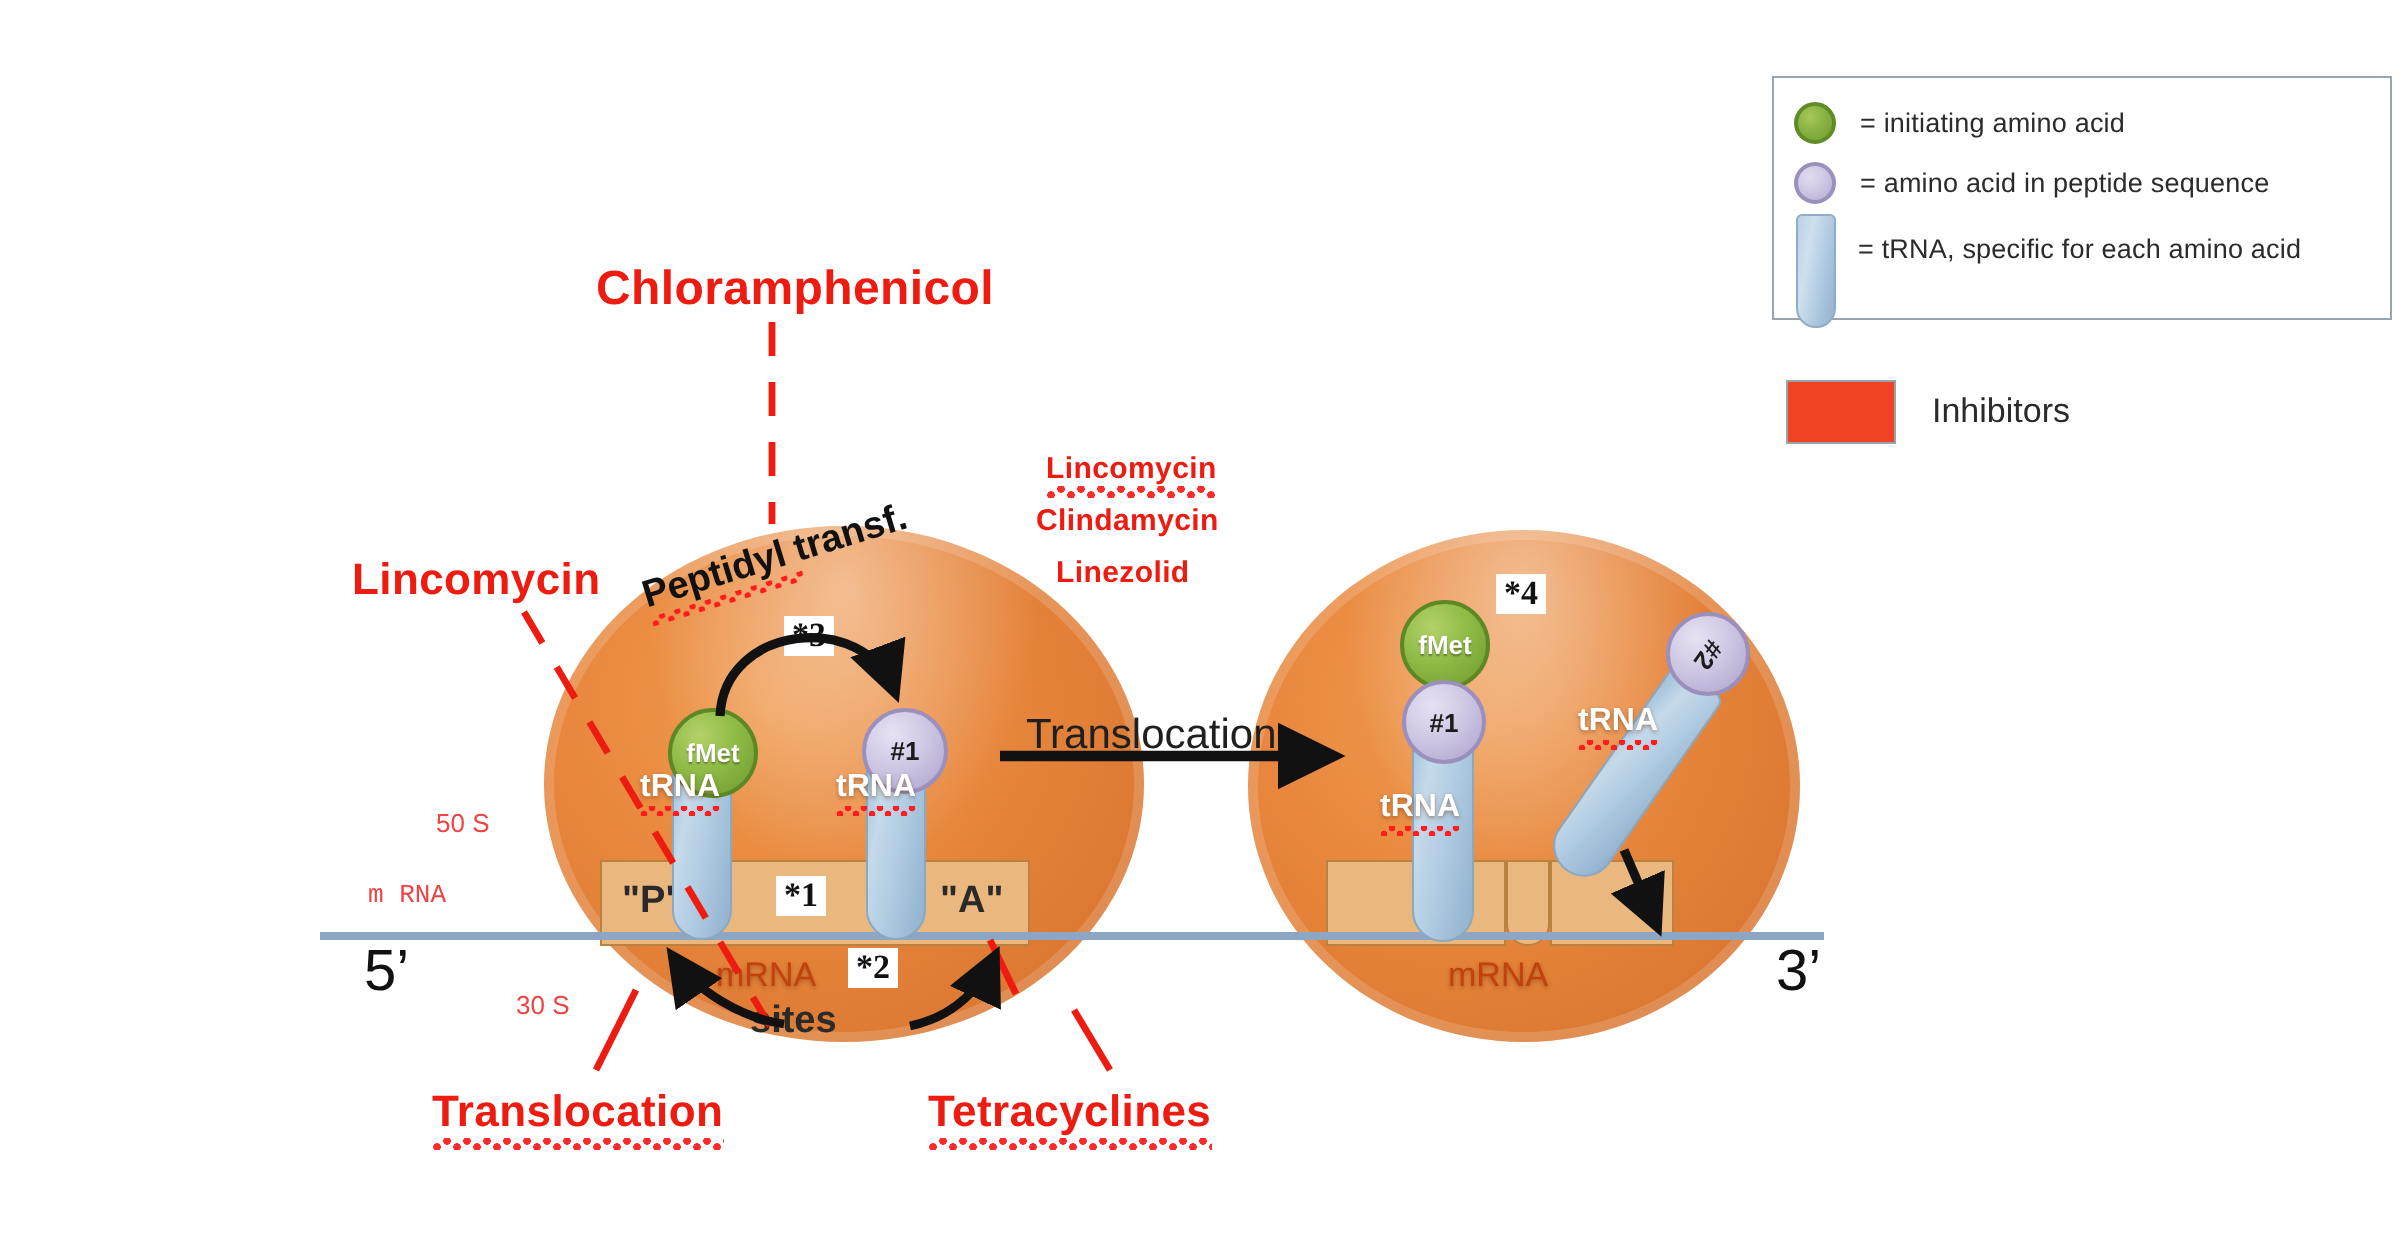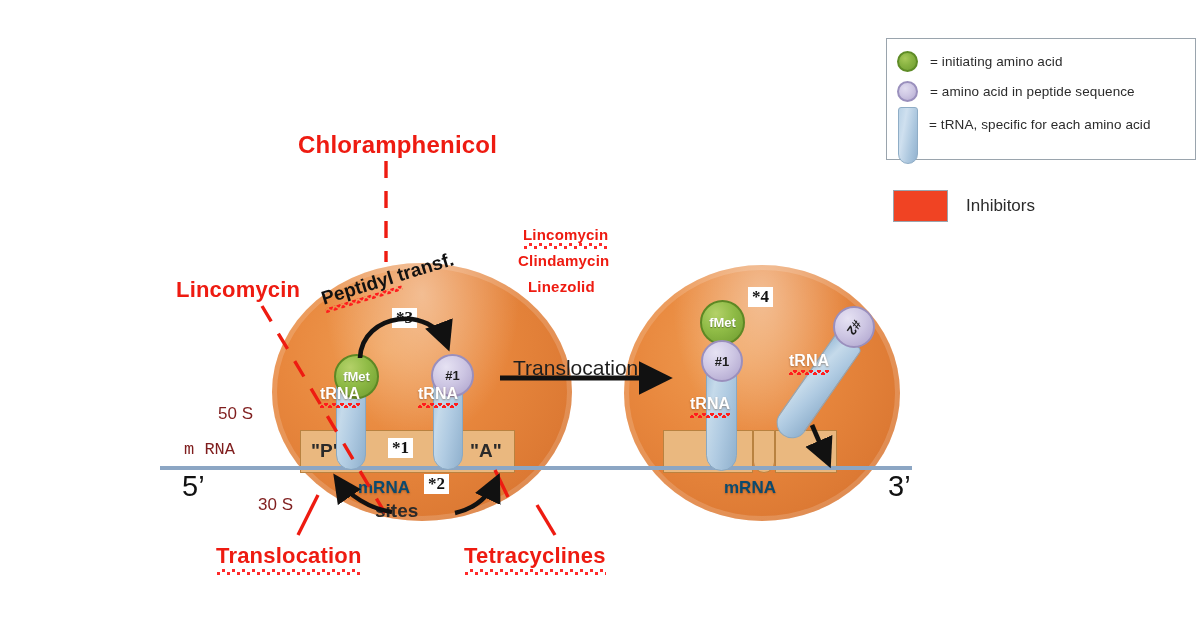--- a/index.html
+++ b/index.html
@@ -117,21 +117,21 @@
       radial-gradient(circle at 6px 1px, #ff1d1d 1.6px, transparent 1.8px);
     background-size:8px 6px;background-repeat:repeat-x;
   }
   #trna-label-p{left:320px;top:385px;}
   #trna-label-a{left:418px;top:385px;}
   #trna-label-right-p{left:690px;top:395px;}
   #trna-label-right-in{left:789px;top:352px;}
 
   
   .mrna-inner{
-    position:absolute;font-size:17px;font-weight:700;color:#0c4a6e;
+    position:absolute;font-size:17px;font-weight:400;color:#c2410c;
     text-shadow:0 1px 2px rgba(90,45,10,.4);
   }
   #mrna-left{left:358px;top:478px;}
   #mrna-right{left:724px;top:478px;}
 
   
   .step{
     position:absolute;background:#ffffff;color:#111111;
     font-size:17px;font-weight:700;padding:1px 4px;line-height:1.05;
     font-family:"Liberation Serif",serif;
@@ -151,21 +151,21 @@
     transform:rotate(-17deg);transform-origin:0 50%;white-space:nowrap;
   }
   #peptidyl-transf .squig{bottom:-4px;width:58%;}
 
   
   #translocation-label{
     position:absolute;left:513px;top:356px;font-size:21px;color:#1f1f1f;white-space:nowrap;
   }
 
   
-  .outer-label{position:absolute;font-size:17px;color:#7f1d1d;}
+  .outer-label{position:absolute;font-size:13px;color:#ef4444;}
   #label-50s{left:218px;top:404px;}
   #label-mrna-outer{left:184px;top:440px;font-family:Liberation Mono, monospace;}
   #label-30s{left:258px;top:477px;margin-top:18px;}
   #label-5prime{left:182px;top:470px;font-size:29px;color:#111111;}
   #label-3prime{left:888px;top:470px;font-size:29px;color:#111111;}
 
   
   .red-label{
     position:absolute;color:#ee1b11;font-weight:700;white-space:nowrap;
     font-size:15px;letter-spacing:.2px;

